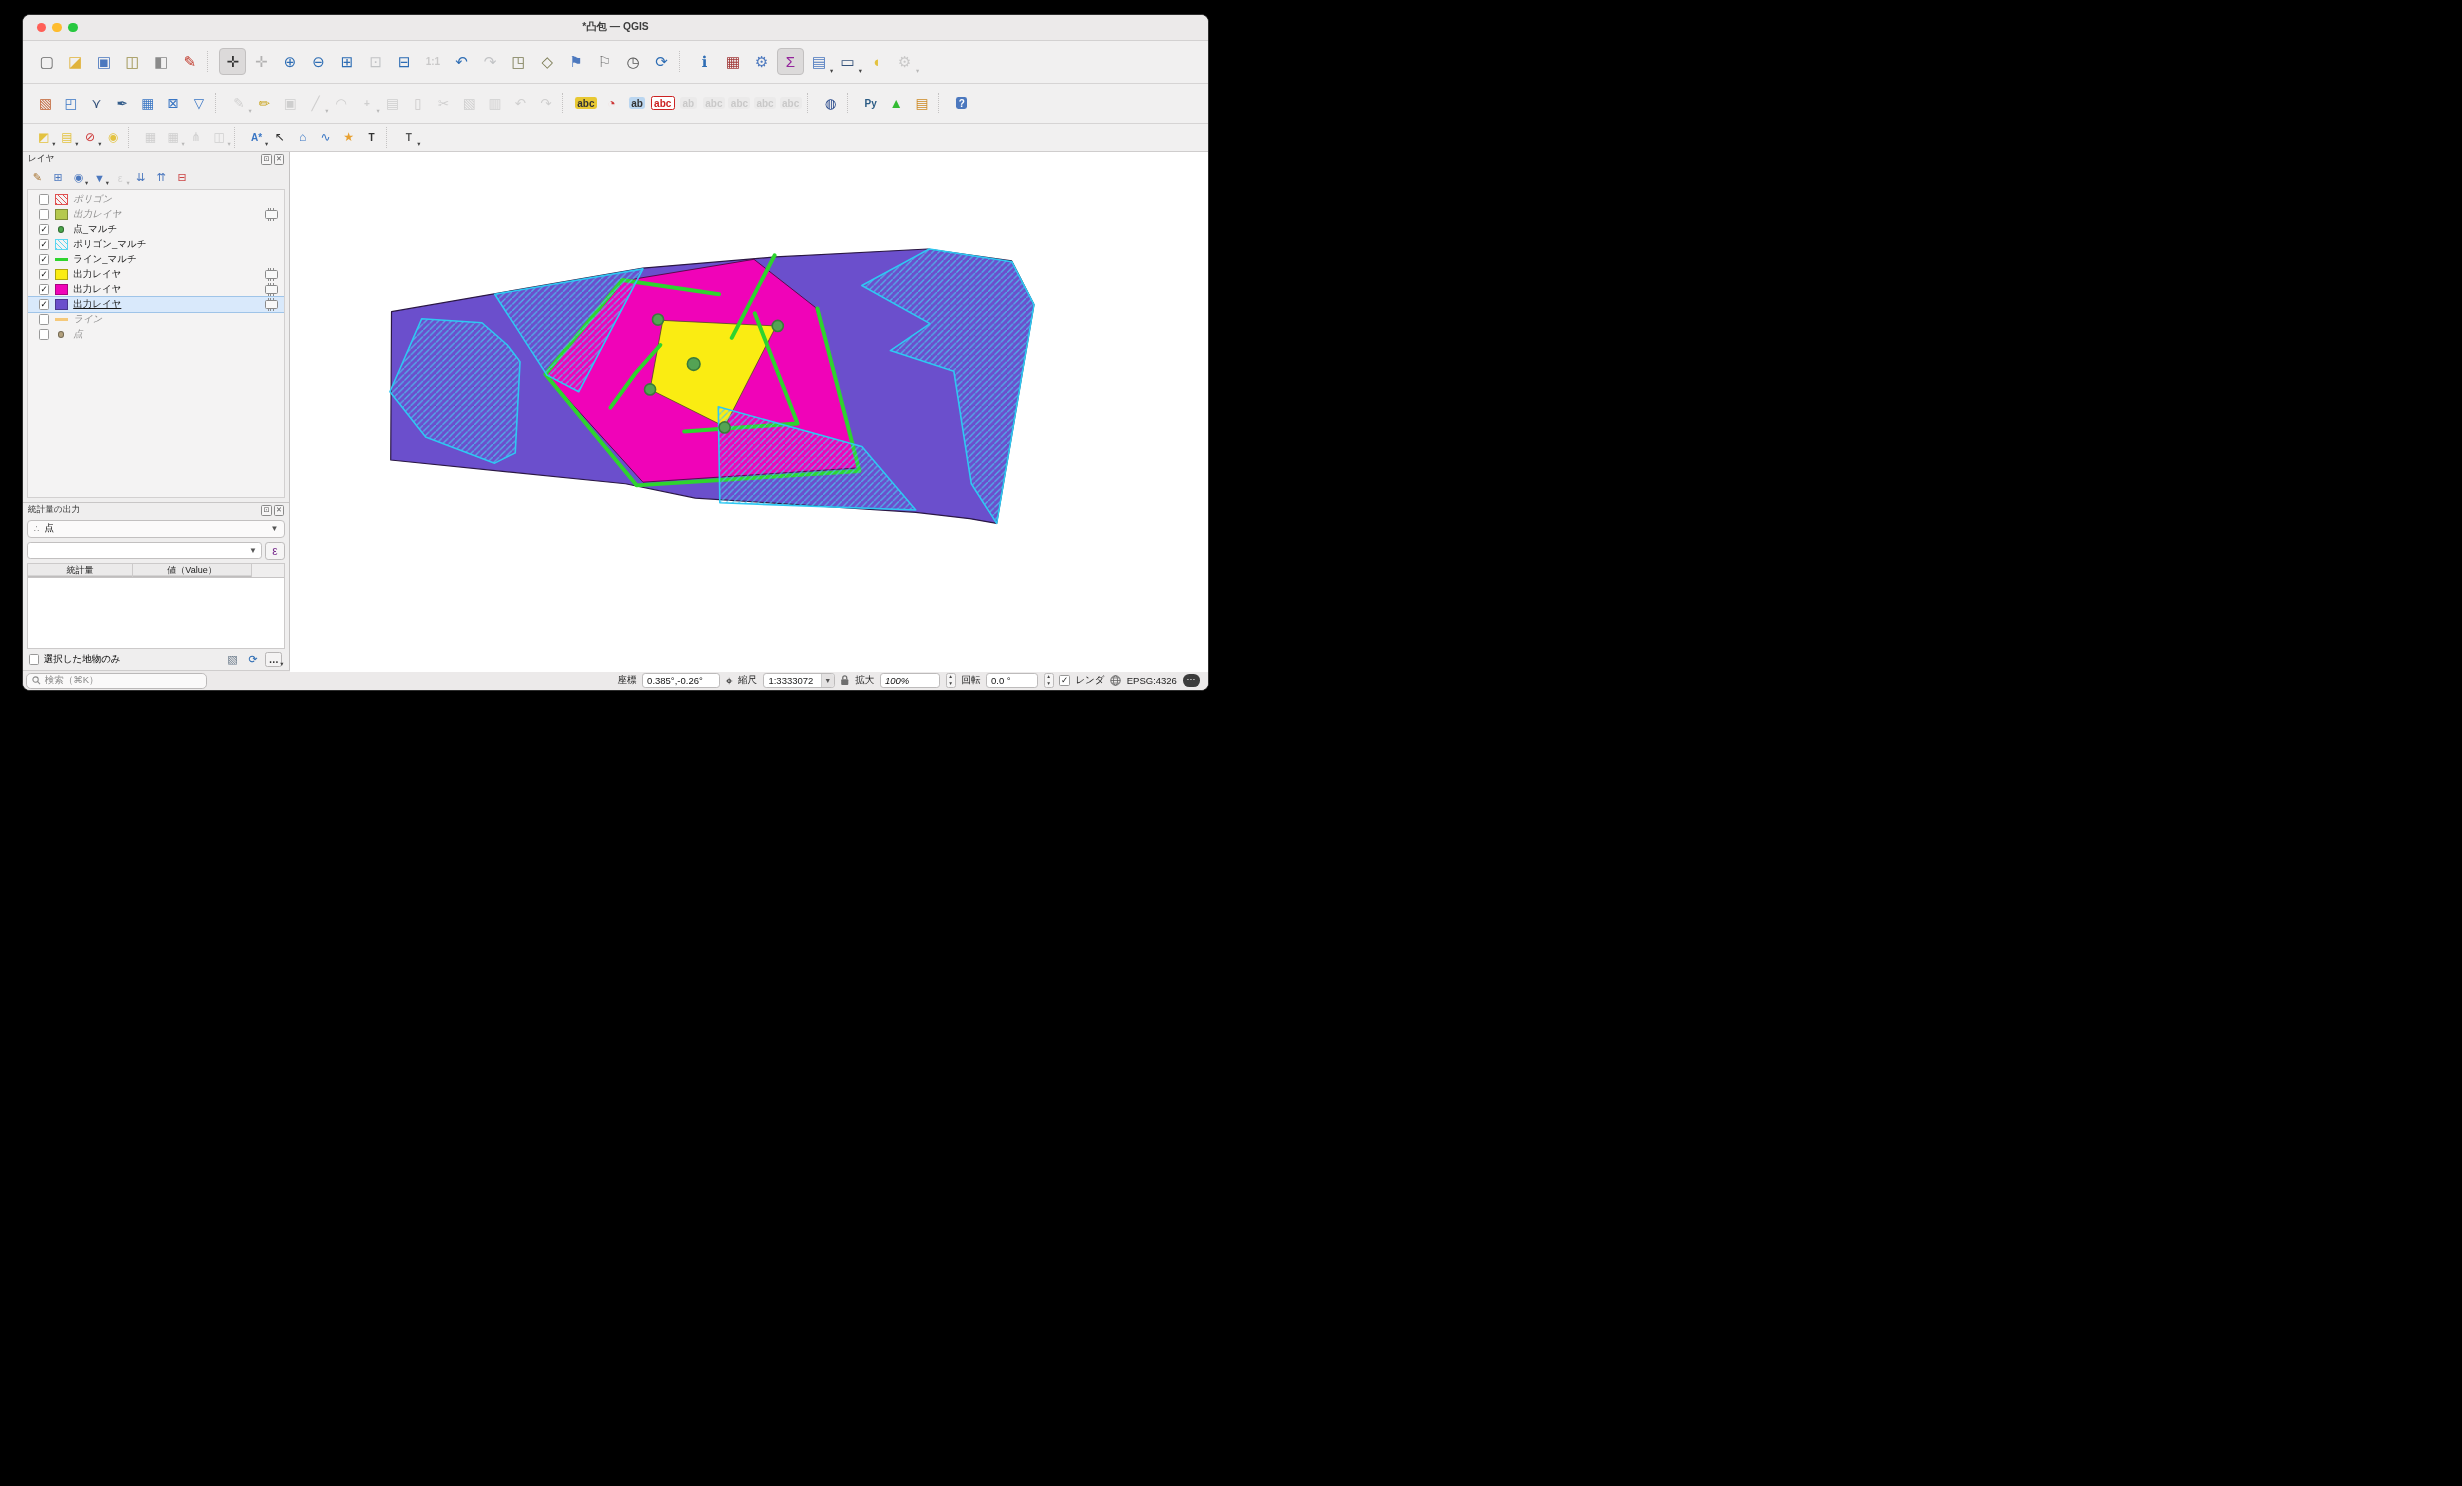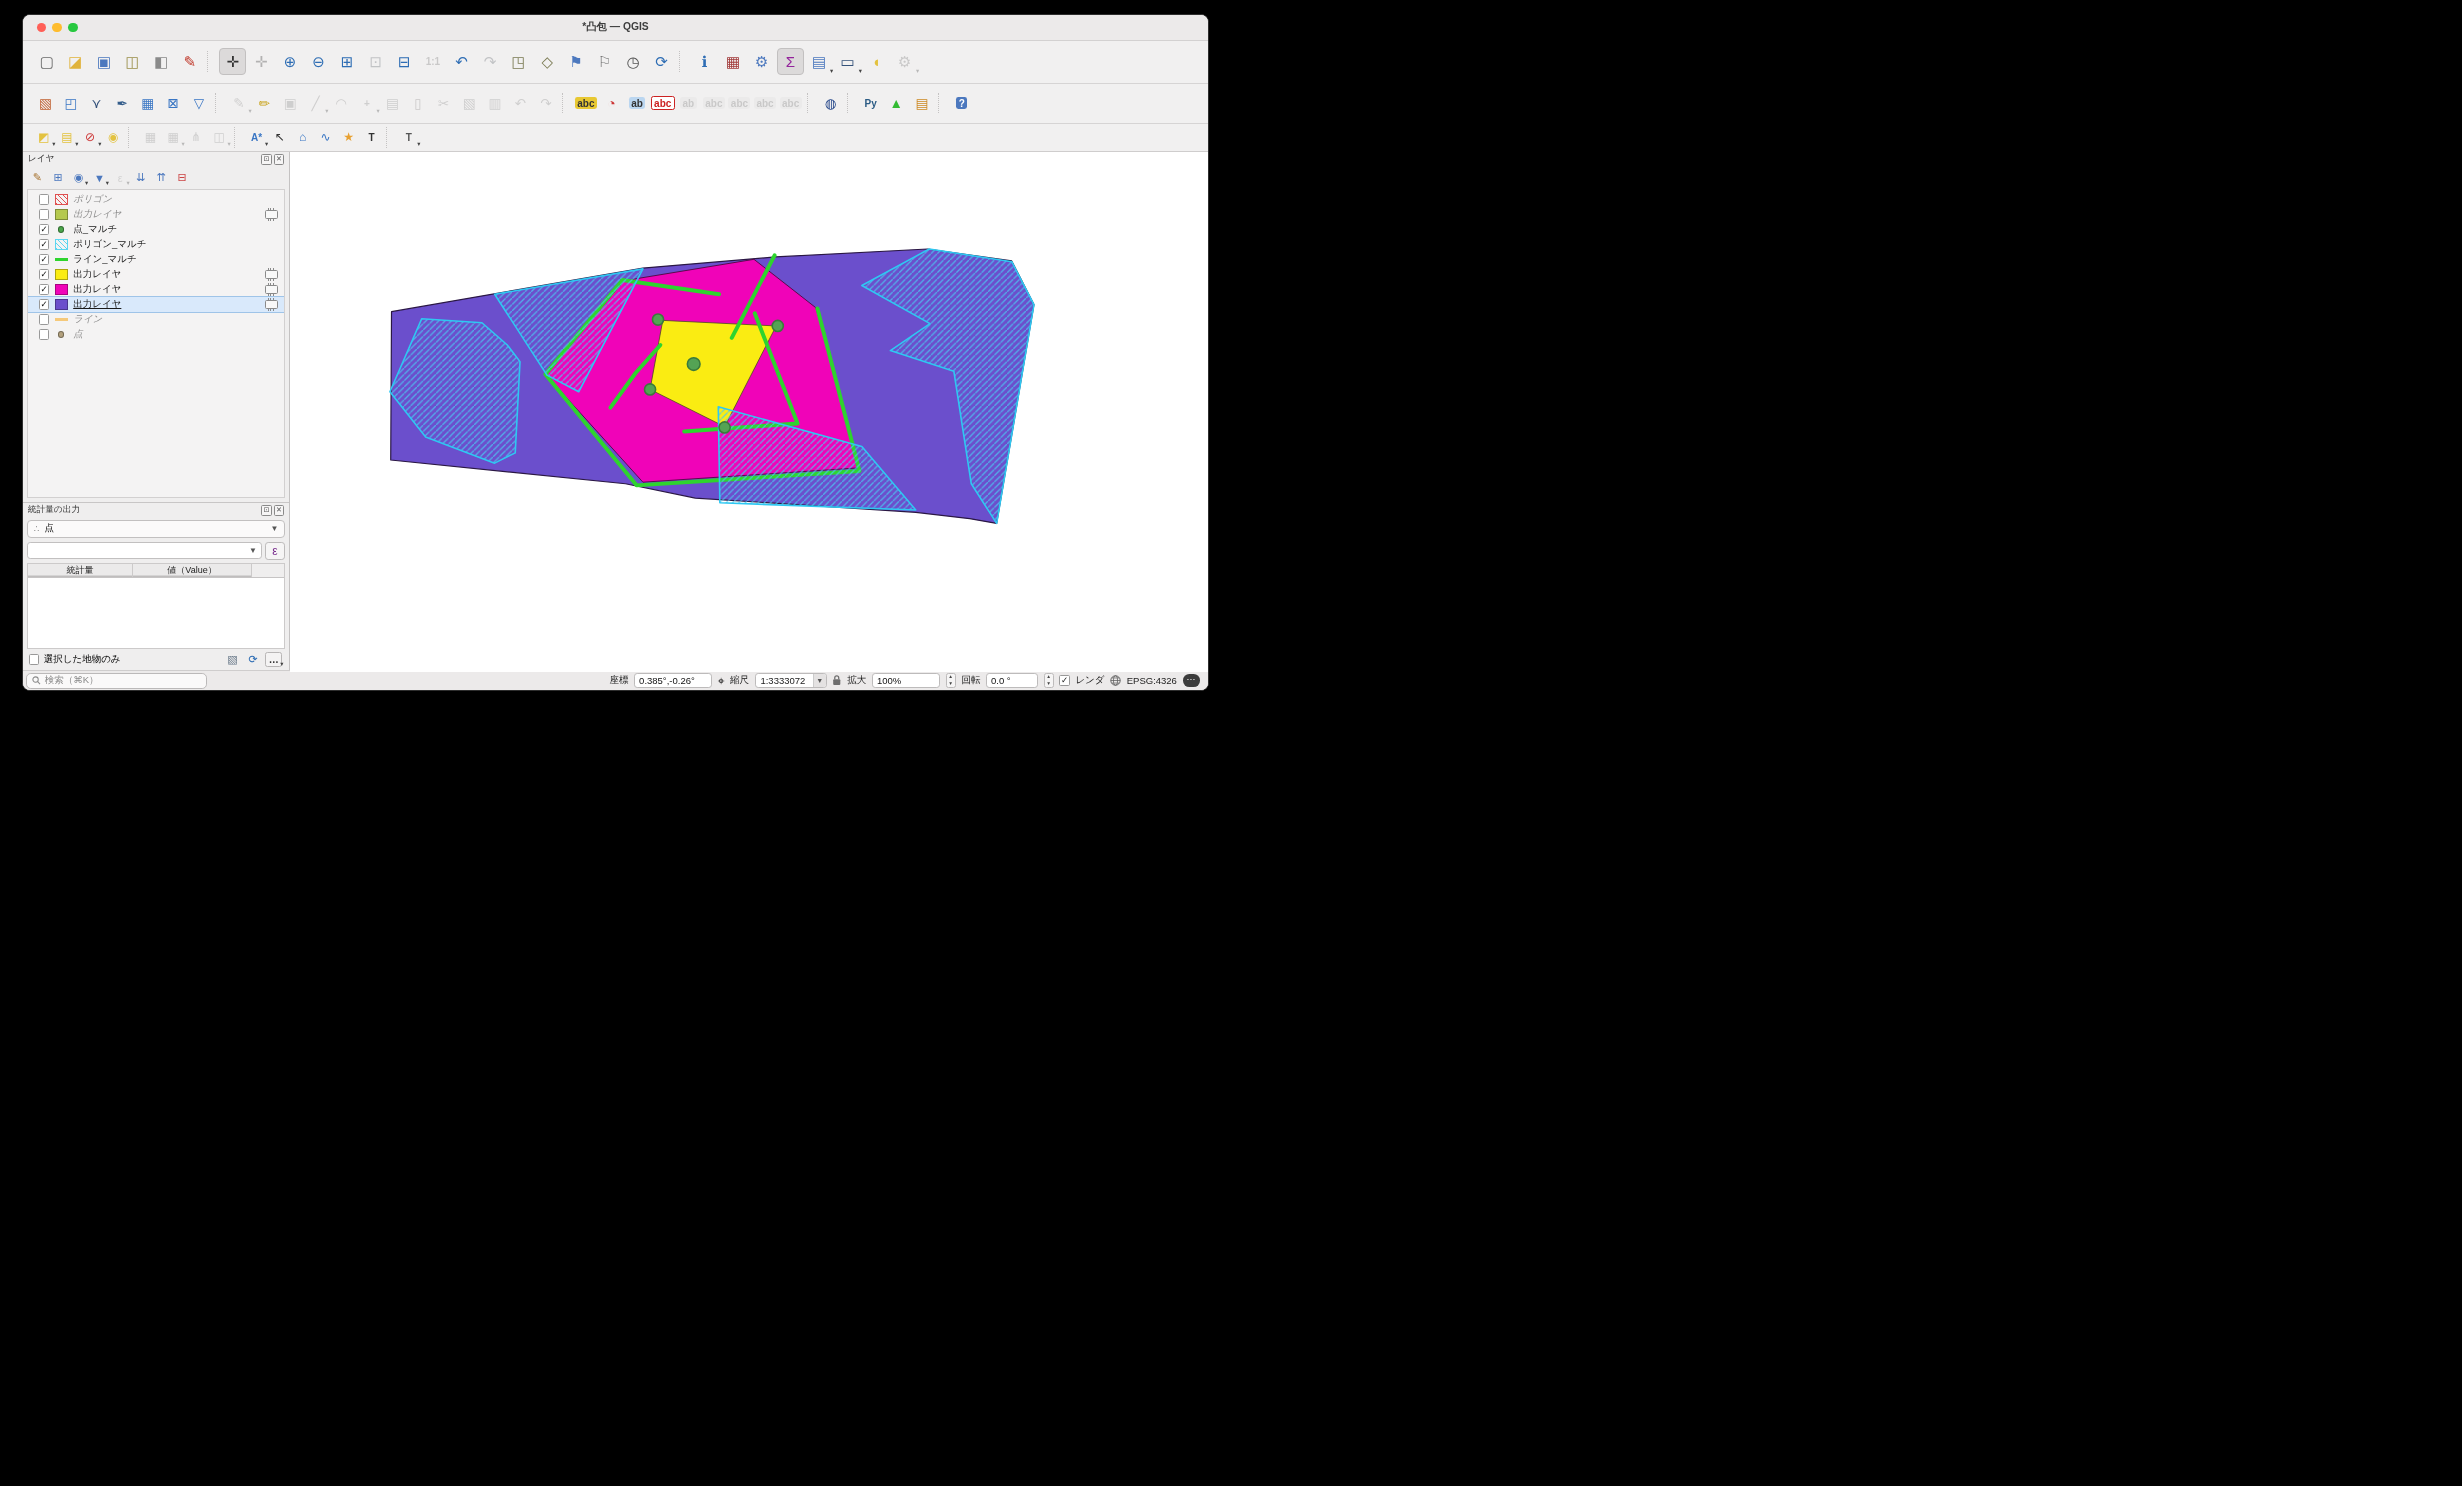--- a/index.html
+++ b/index.html
@@ -564,21 +564,21 @@
     </span>
 
     <span class="icn">
       <svg width="9.5" height="10.3" viewBox="0 0 12 13">
         <rect x="1.5" y="5.5" width="9" height="7" rx="1.2" fill="#6e6e6e"></rect>
         <path d="M3.5 5.5 V3.5 a2.5 2.5 0 0 1 5 0 V5.5" fill="none" stroke="#6e6e6e" stroke-width="1.6"></path>
       </svg>
     </span>
 
     <span>拡大</span>
-    <input class="sinput" style="width: 68px;" value="100%">
+    <input class="sinput" style="width: 60px; font-style: italic;" value="100%">
     <span class="spin">
         <span>▲</span>
         <span>▼</span>
       </span>
 
     <span>回転</span>
     <input class="sinput" style="width: 52px;" value="0.0 °">
     <span class="spin">
         <span>▲</span>
         <span>▼</span>

